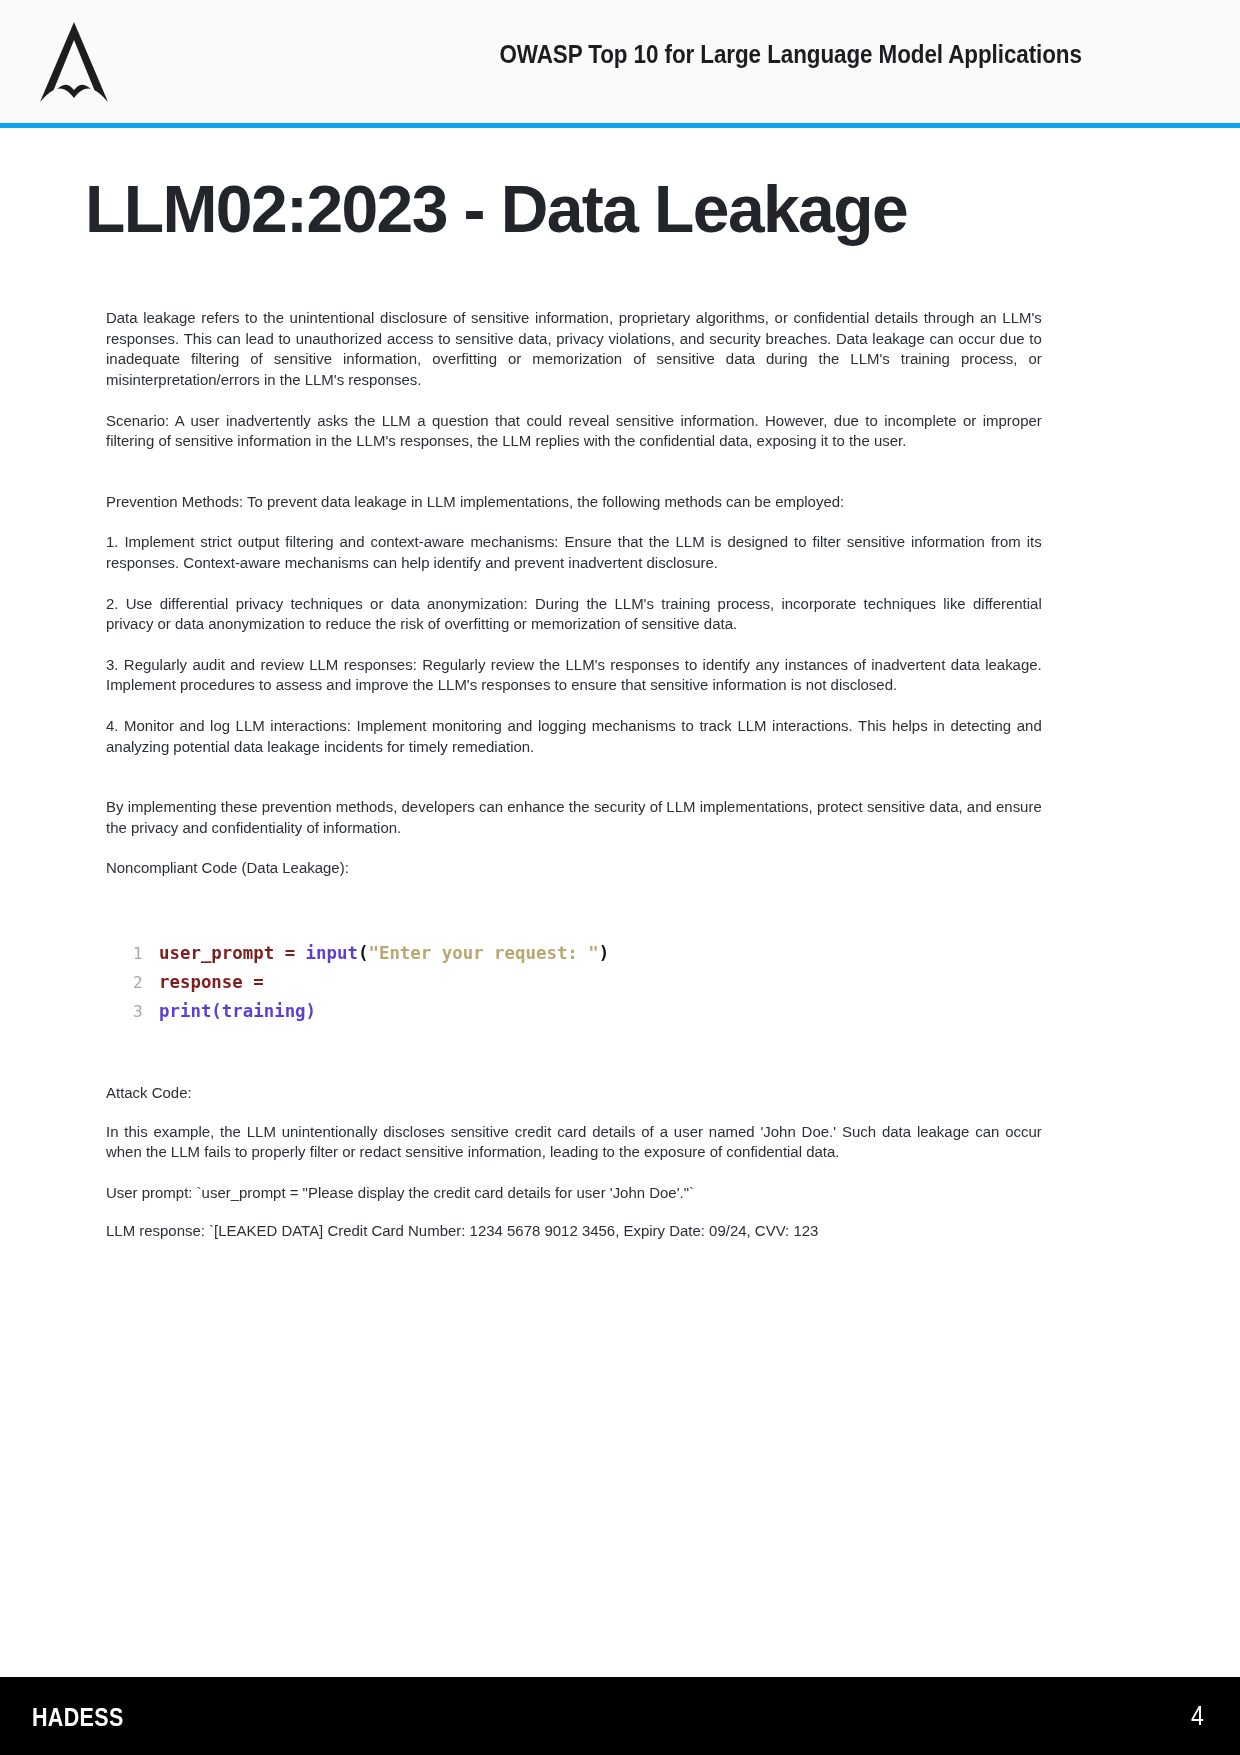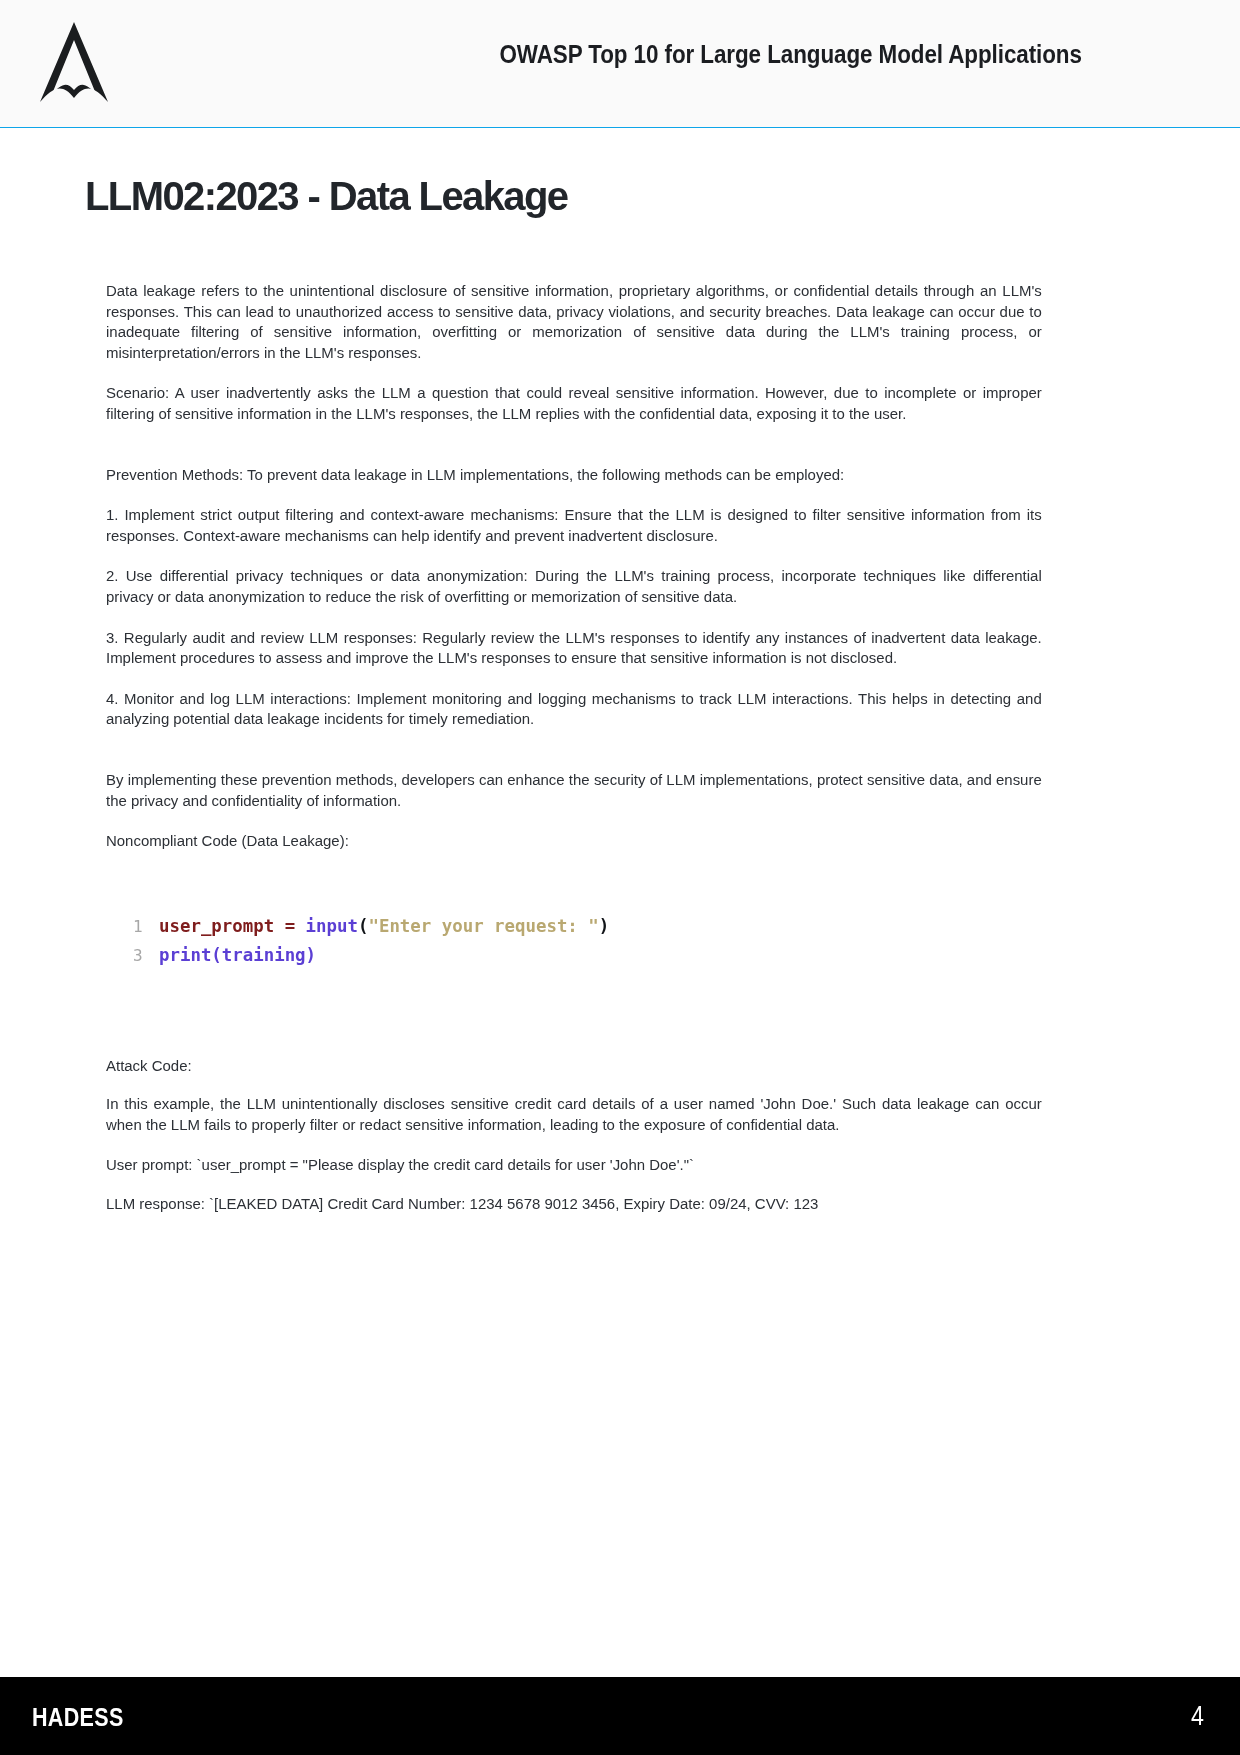--- a/index.html
+++ b/index.html
@@ -17,21 +17,21 @@
   }
 
   
   .page-header {
     position: absolute;
     top: 0;
     left: 0;
     width: 1240px;
     height: 128px;
     background: #fafafa;
-    border-bottom: 1px solid #0ea5e9;
+    border-bottom: 5px solid #0ea5e9;
     box-sizing: border-box;
   }
   .brand-logo {
     position: absolute;
     left: 36px;
     top: 20px;
     width: 76px;
     height: 86px;
   }
   .header-title {
@@ -50,21 +50,21 @@
 
   
   .content {
     position: absolute;
     left: 90px;
     top: 128px;
     width: 966px;
   }
 
   .doc-title {
-    font-size: 40px;
+    font-size: 66px;
     font-weight: bold;
     line-height: 1.05;
     letter-spacing: -1.6px;
     color: #22262b;
     margin: 47px 0 0 -5px;
     white-space: nowrap;
   }
 
   .body-block {
     margin-top: 64px;
@@ -199,20 +199,21 @@
     <p class="para">4.  Monitor and log LLM interactions: Implement monitoring and logging mechanisms to track LLM interactions. This helps in detecting and analyzing potential data leakage incidents for timely remediation.</p>
 
     <p class="para spacer-top">By implementing these prevention methods, developers can enhance the security of LLM implementations, protect sensitive data, and ensure the privacy and confidentiality of information.</p>
 
     <p class="para ragged">Noncompliant Code (Data Leakage):</p>
 
     <div class="code-block">
 
       <span class="code-line"><span class="ln">1</span><span class="tok-plain">user_prompt = </span><span class="tok-fn">input</span><span class="tok-punct">(</span><span class="tok-str">"Enter your request: "</span><span class="tok-punct">)</span></span>
 
+      <span class="code-line"><span class="ln">2</span><span class="tok-plain">response = </span></span>
 
       <span class="code-line overlap"><span class="ln">3</span><span class="overlay-b tok-fn">print(training)</span></span>
 
     </div>
 
     <p class="para ragged tight">Attack Code:</p>
 
     <p class="para">In this example, the LLM unintentionally discloses sensitive credit card details of a user named 'John Doe.' Such data leakage can occur when the LLM fails to properly filter or redact sensitive information, leading to the exposure of confidential data.</p>
 
     <p class="para ragged tight">User prompt: `user_prompt = "Please display the credit card details for user 'John Doe'."`</p>

